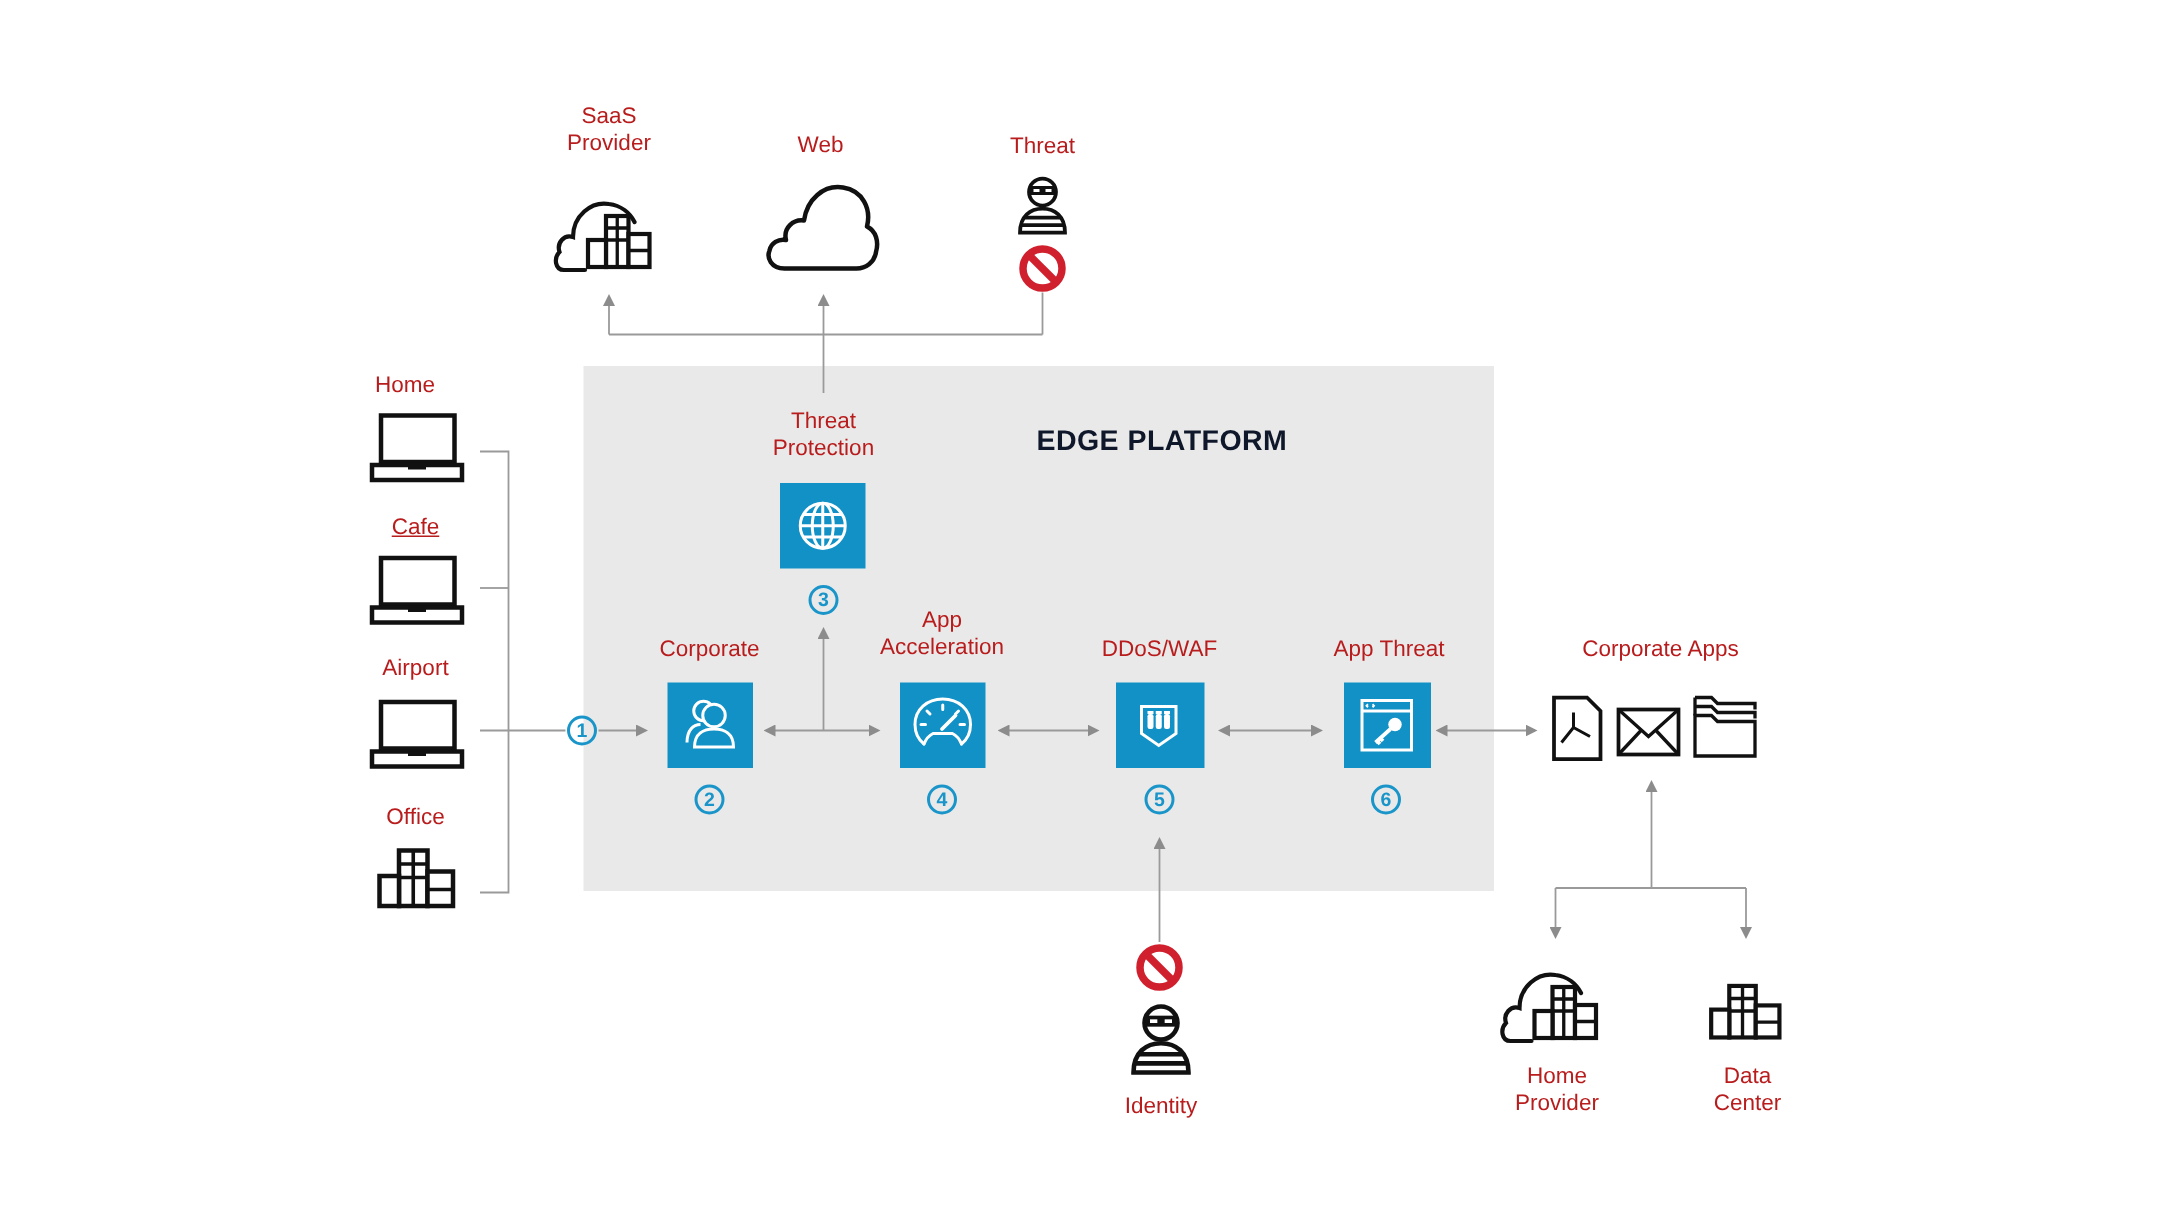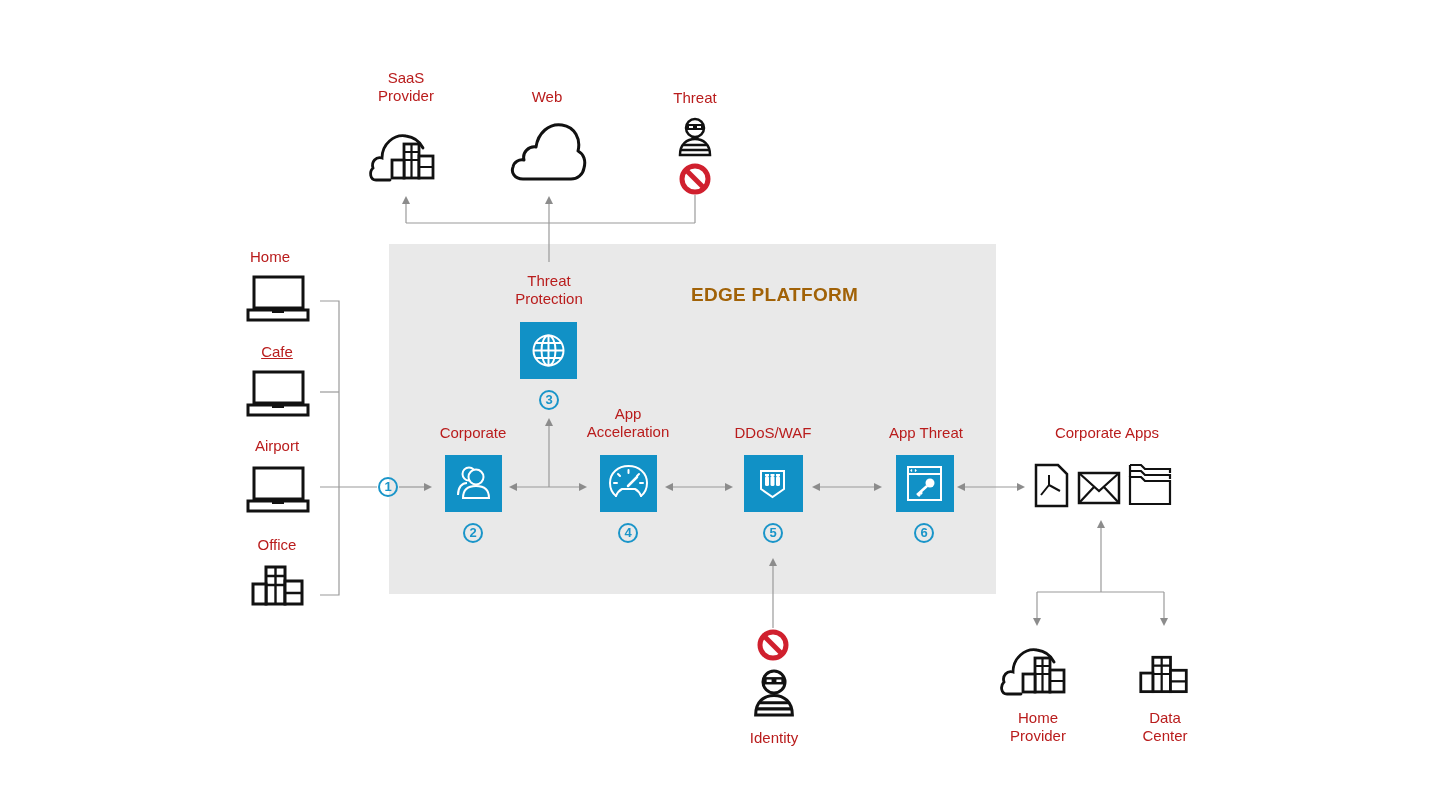--- a/index.html
+++ b/index.html
@@ -1,20 +1,20 @@
 <!DOCTYPE html>
 <html><head>
 <meta charset="utf-8">
 <style>
   html, body { margin:0; padding:0; background:#ffffff; }
   body { width:1440px; height:810px; position:relative; overflow:hidden;
          font-family:"Liberation Sans", "DejaVu Sans", sans-serif; color:#333; }
   .label { position:absolute; font-size:15px; color:#b91c1c; text-align:center; line-height:18px; white-space:nowrap; transform:translateX(-50%); }
   .platform { position:absolute; left:389px; top:244px; width:607px; height:350px; background:#e9e9e9; }
-  .platform-title { position:absolute; left:691px; top:284px; font-size:19px; font-weight:bold; color:#a16207; letter-spacing:0.3px; }
+  .platform-title { position:absolute; left:691px; top:284px; font-size:19px; font-weight:bold; color:#0f172a; letter-spacing:0.3px; }
   .tile { position:absolute; width:57px; height:57px; background:#1191c6; }
   .tile svg { position:absolute; left:0; top:0; width:57px; height:57px; }
   .num { position:absolute; width:20px; height:20px; border:2px solid #1a95c9; border-radius:50%; box-sizing:border-box;
          font-size:13px; color:#1a95c9; text-align:center; line-height:16px; font-weight:bold; background:transparent; }
   svg.lines { position:absolute; left:0; top:0; width:1440px; height:810px; pointer-events:none; }
   .icon { position:absolute; }
 </style>
 </head>
 <body>
 

